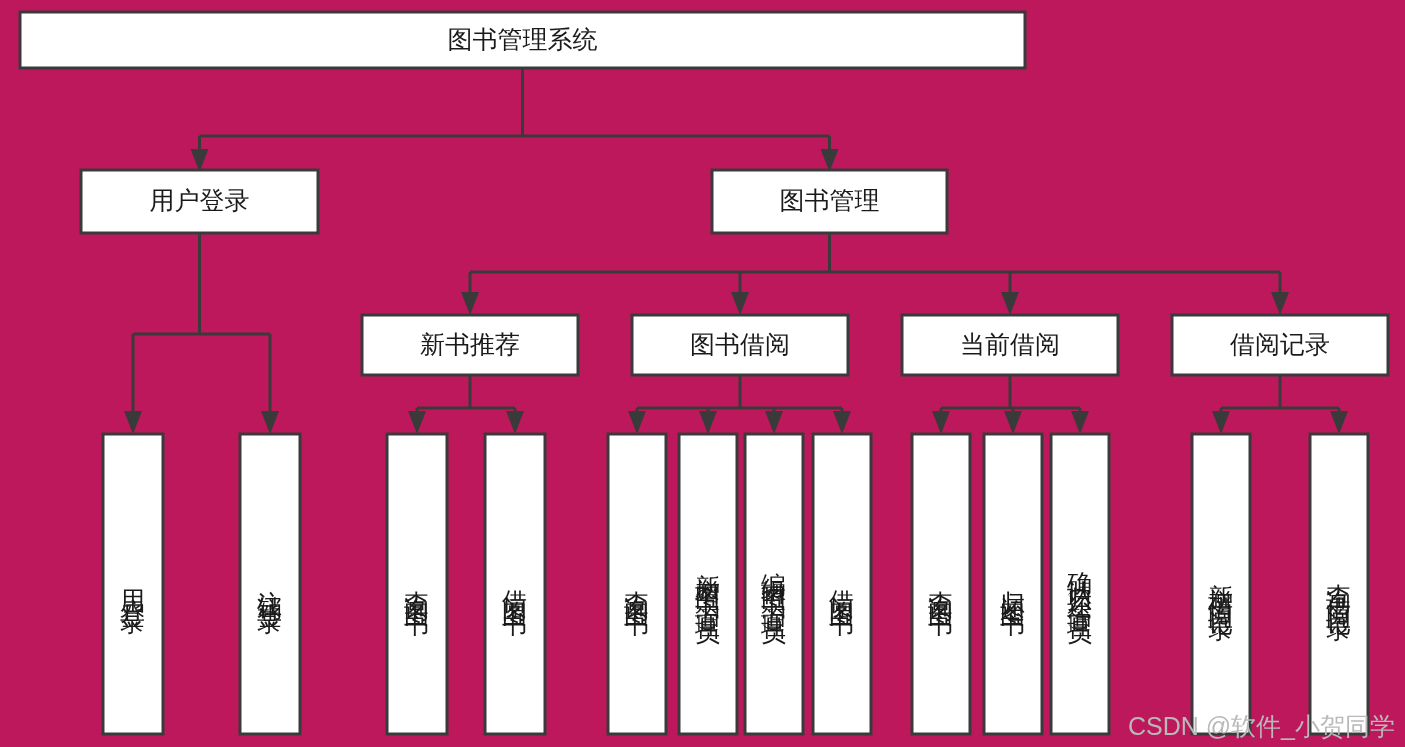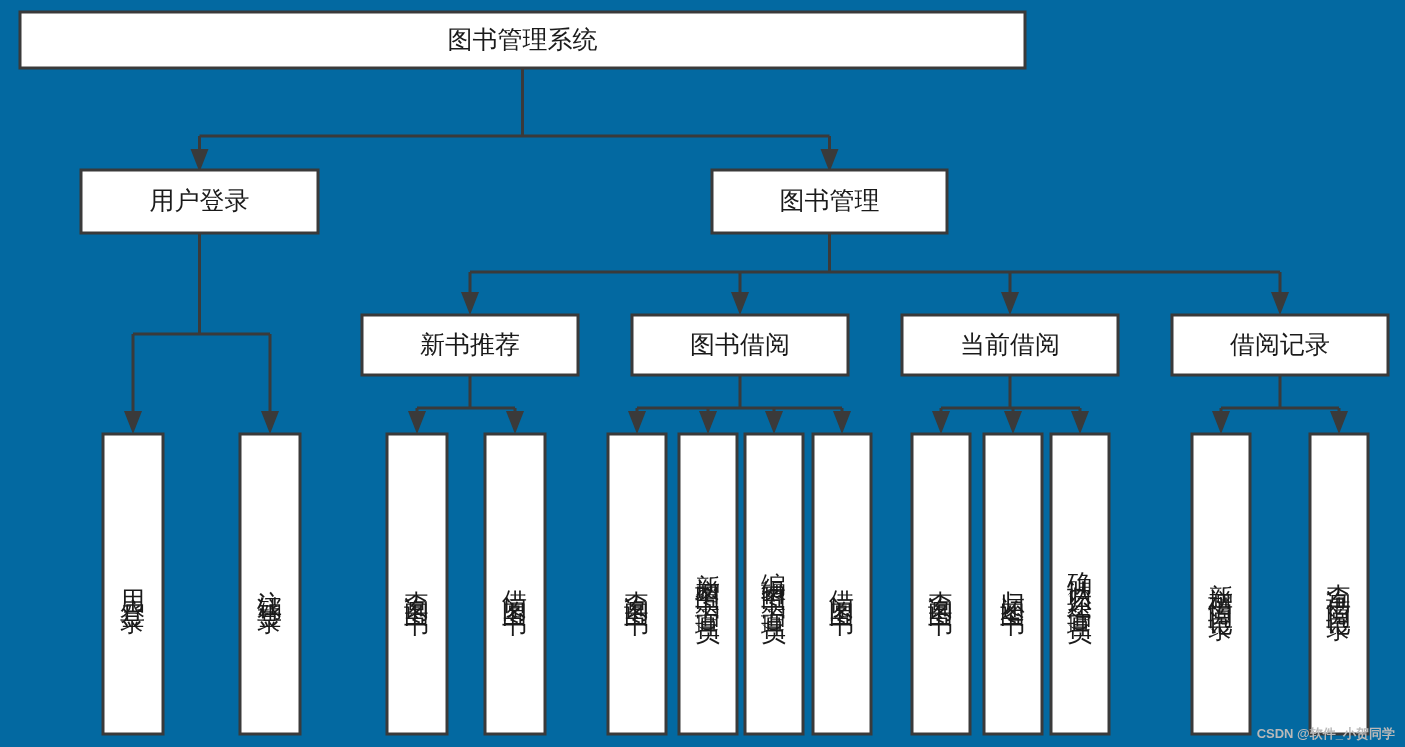--- a/index.html
+++ b/index.html
@@ -7,21 +7,21 @@
     padding: 0;
     background: #ffffff;
   }
   body {
     font-family: "Liberation Sans", "DejaVu Sans", sans-serif;
   }
   #diagram-root {
     position: relative;
     width: 1405px;
     height: 747px;
-    background: #0369a1;
+    background: #be185d;
     overflow: hidden;
   }
   svg#flow-svg {
     position: absolute;
     left: 0;
     top: 0;
     width: 1405px;
     height: 747px;
   }
   .node-box {
@@ -54,25 +54,24 @@
     text-orientation: upright;
     glyph-orientation-vertical: 0;
     letter-spacing: 7px;
     dominant-baseline: central;
   }
   .watermark-text {
     position: absolute;
     right: 10px;
     bottom: 4px;
     font-family: "Liberation Sans", "DejaVu Sans", sans-serif;
-    font-size: 13px;
+    font-size: 25px;
     color: #b9b9b9;
     white-space: nowrap;
     user-select: none;
-    font-weight: bold;
   }
 </style>
 </head>
 <body>
 
 <div id="diagram-root">
 
   <svg id="flow-svg" viewBox="0 0 1405 747">
 
     <g>

